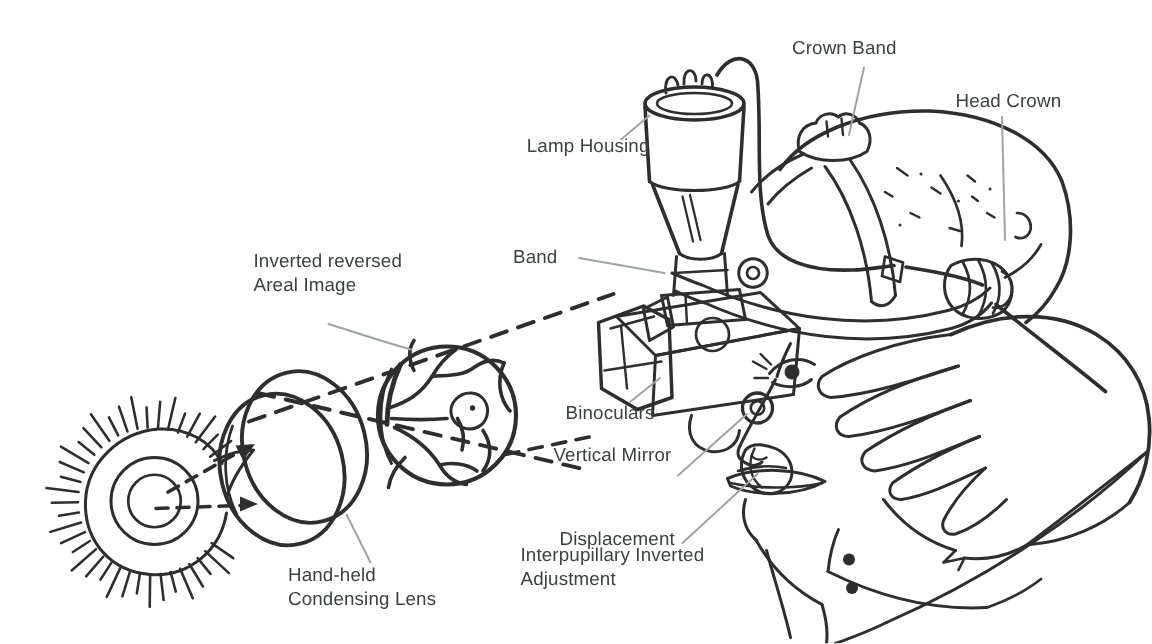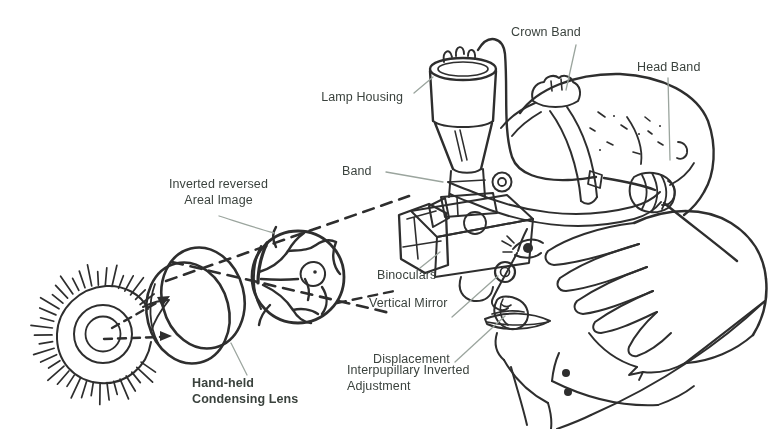--- a/index.html
+++ b/index.html
@@ -234,53 +234,53 @@
     <path d="M 576,45 L 566,90"></path>
     <path d="M 668,78 L 670,160"></path>
     <path d="M 219,216 C 238,222 256,228 274,233"></path>
     <path d="M 420,268 L 440,252"></path>
     <path d="M 452,317 L 498,276"></path>
     <path d="M 455,362 L 505,316"></path>
     <path d="M 247,375 L 231,343"></path>
   </g>
 </svg>
 
-<div class="lbl r" style="left:319px;top:90px;width:84px;">
+<div class="lbl r" style="left:349px;top:90px;width:84px;">
   <span>Lamp Housing</span>
 </div>
 
 <div class="lbl" style="left:342px;top:164px;">
   <span>Band</span>
 </div>
 
-<div class="lbl" style="left:511px;top:25px;">
+<div class="lbl" style="left:528px;top:25px;">
   <span>Crown Band</span>
 </div>
 
 <div class="lbl" style="left:637px;top:60px;">
-  <span>Head Band</span>
-</div>
-
-<div class="lbl" style="left:169px;top:177px;text-align:center;">
+  <span>Head Crown</span>
+</div>
+
+<div class="lbl" style="left:169px;top:167px;">
   <span>Inverted reversed</span>
   <span>Areal Image</span>
 </div>
 
 <div class="lbl" style="left:377px;top:268px;text-align:center;">
   <span>Binoculars</span>
 </div>
 
 <div class="lbl" style="left:369px;top:296px;">
   <span>Vertical Mirror</span>
   <span style="padding-left:4px;margin-top:40px;">Displacement</span>
 </div>
 
 <div class="lbl" style="left:347px;top:363px;">
   <span>Interpupillary Inverted</span>
   <span>Adjustment</span>
 </div>
 
-<div class="lbl" style="left:192px;top:376px;font-weight:bold;">
+<div class="lbl" style="left:192px;top:376px;">
   <span>Hand-held</span>
   <span>Condensing Lens</span>
 </div>
 
 </div>
 
 </body></html>

